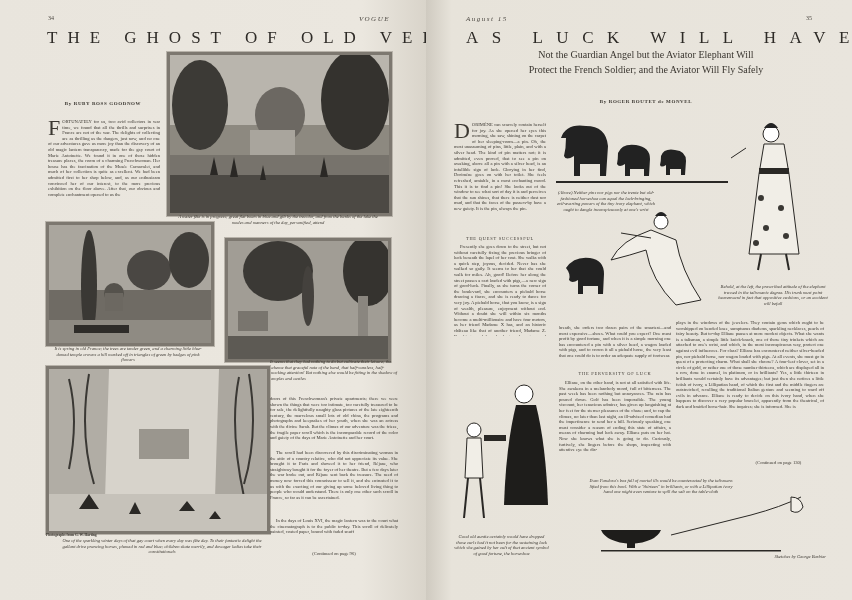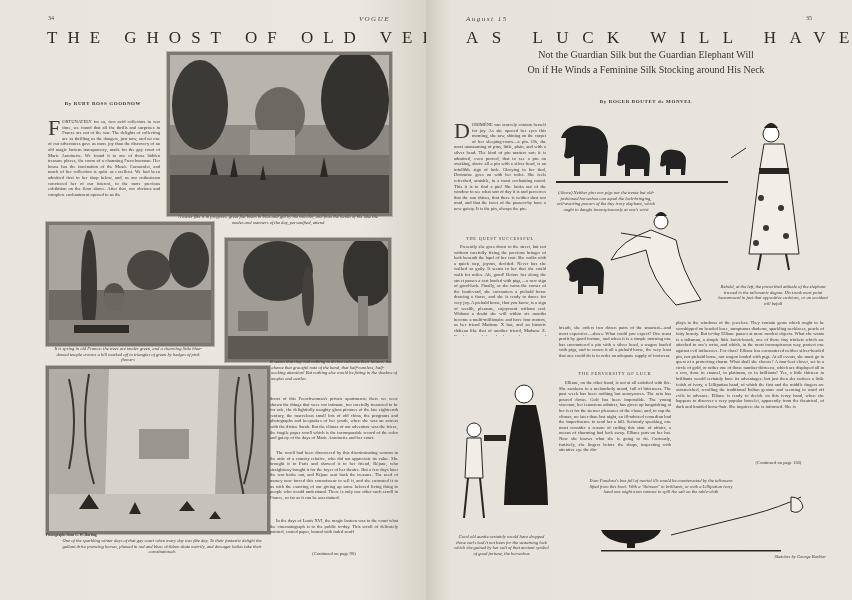--- a/index.html
+++ b/index.html
@@ -101,22 +101,22 @@
     <div class="body" style="left:270px;top:518px;width:128px;height:24px;text-indent:6px;">In the days of Louis XVI, the magic lantern was to the court what the cinematograph is to the public to-day. This scroll of delicately painted, coated paper, bound with faded snuff</div>
     <div class="caption" style="left:270px;top:551px;width:128px;font-style:normal;">(Continued on page 96)</div>
   </div>
 
   <div class="page right">
     <div class="running" style="left:40px;">August 15</div>
     <div class="folio" style="right:40px;">35</div>
     <div class="title" style="left:40px;letter-spacing:13.5px;">AS LUCK WILL HAVE IT</div>
 
     <div class="subhead" style="left:40px;top:47px;width:360px;line-height:15px;">
-      <div>Not the Guardian Silk but the Guardian Elephant Will</div>
-      <div>On if He Winds a Feminine Silk Stocking around His Neck</div>
+      <div>Not the Guardian Angel but the Aviator Elephant Will</div>
+      <div>Protect the French Soldier; and the Aviator Will Fly Safely</div>
     </div>
     <div class="byline" style="left:40px;top:99px;width:360px;">By ROGER BOUTET de MONVEL</div>
 
     <div class="body" style="left:28px;top:122px;width:92px;height:110px;">
       <span class="drop">D</span><span>ORIMÈNE can scarcely contain herself for joy. As she opened her eyes this morning, she saw, shining on the carpet of her sleeping-room—a pin. Oh, the most unassuming of pins, little, plain, and with a silver head. The kind of pin matters not; it is admitted, even proved, that to see a pin on awaking, above all a pin with a silver head, is an infallible sign of luck. Glorying in her find, Dorimène goes on with her toilet. She feels refreshed, amiable, in a most enchanting mood. This it is to find a pin! She looks out of the window to see what sort of day it is and perceives that the sun shines, that there is neither dust nor mud, and that the faces of the passers-by have a new gaiety. It is the pin, always the pin.</span>
     </div>
     <div class="sectionhead" style="left:28px;top:236px;width:92px;">THE QUEST SUCCESSFUL</div>
     <div class="body" style="left:28px;top:244px;width:92px;height:92px;text-indent:6px;">Presently she goes down to the street, but not without carefully fixing the precious bringer of luck beneath the lapel of her coat. She walks with a quick step, joyous, decided. Never has she walked so gaily. It seems to her that she could walk for miles. Ah, good! Before her along the street passes a cart loaded with pigs,—a new sign of good-luck. Finally, as she turns the corner of the boulevard, she encounters a piebald horse drawing a fiacre, and she is ready to dance for very joy. A piebald horse, that you know, is a sign of wealth, pleasure, enjoyment without end. Without a doubt she will within six months become a multi-millionaire and have four motors, as her friend Madame X has, and an historic château like that of another friend, Madame Z. Brooking no delay, she hastens her steps and directs her course straight to her bootmaker's, where, all in</div>
 
     <div class="sketch" style="left:130px;top:118px;width:172px;height:68px;">

